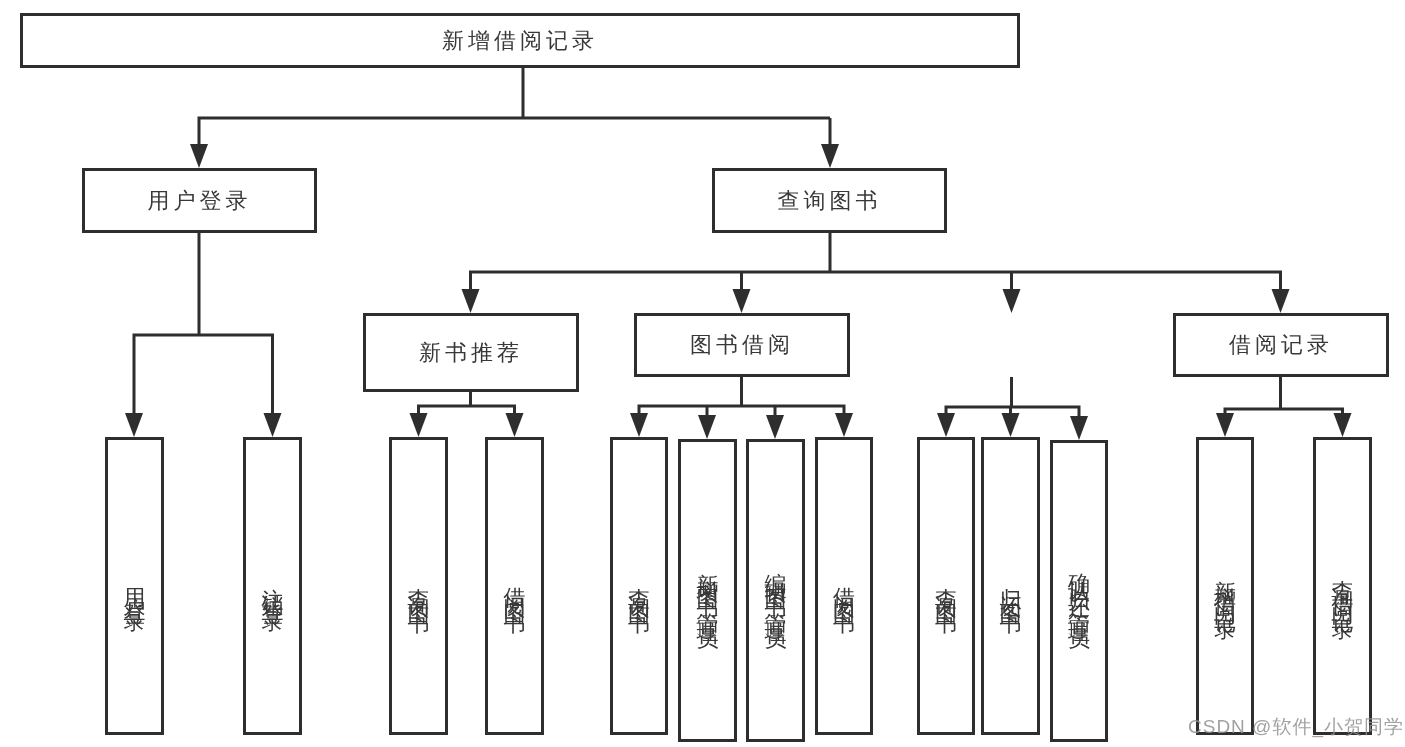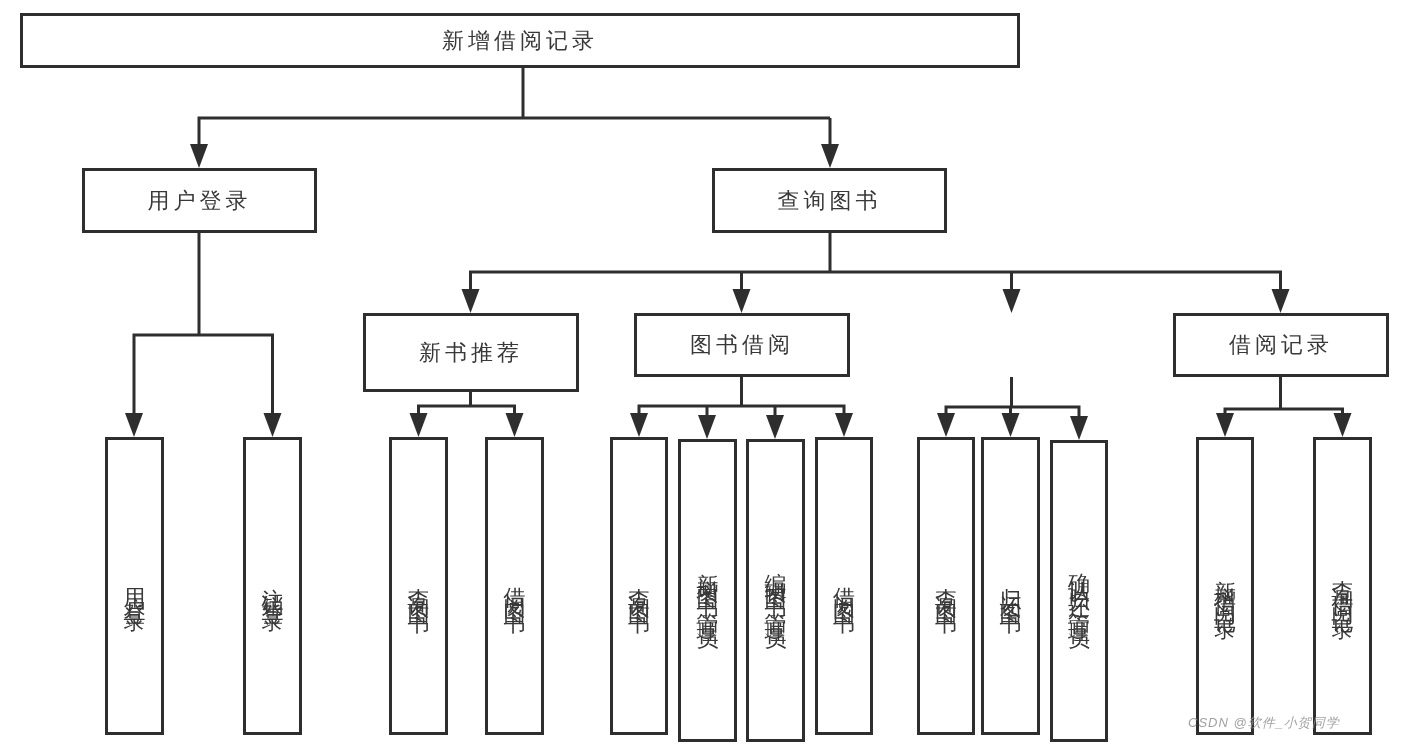--- a/index.html
+++ b/index.html
@@ -30,25 +30,24 @@
   .v{
     writing-mode:vertical-rl;
     text-orientation:mixed;
     font-size:22px;
     letter-spacing:8px;
     line-height:1;
   }
   .watermark{
     position:absolute;
     z-index:5;
-    font-size:13px;
+    font-size:19px;
     color:rgba(145,145,145,0.85);
     letter-spacing:1px;
     white-space:nowrap;
-    font-style:italic;
   }
 </style>
 </head>
 <body>
 
 <div class="stage">
 
   <svg class="wires" width="1405" height="747" viewBox="0 0 1405 747">
     <g stroke="#2e2e2e" stroke-width="3" fill="none">
       <path d="M523,68 V118 M197.5,118 H830 M199,118 V150 M830,118 V150"></path>

